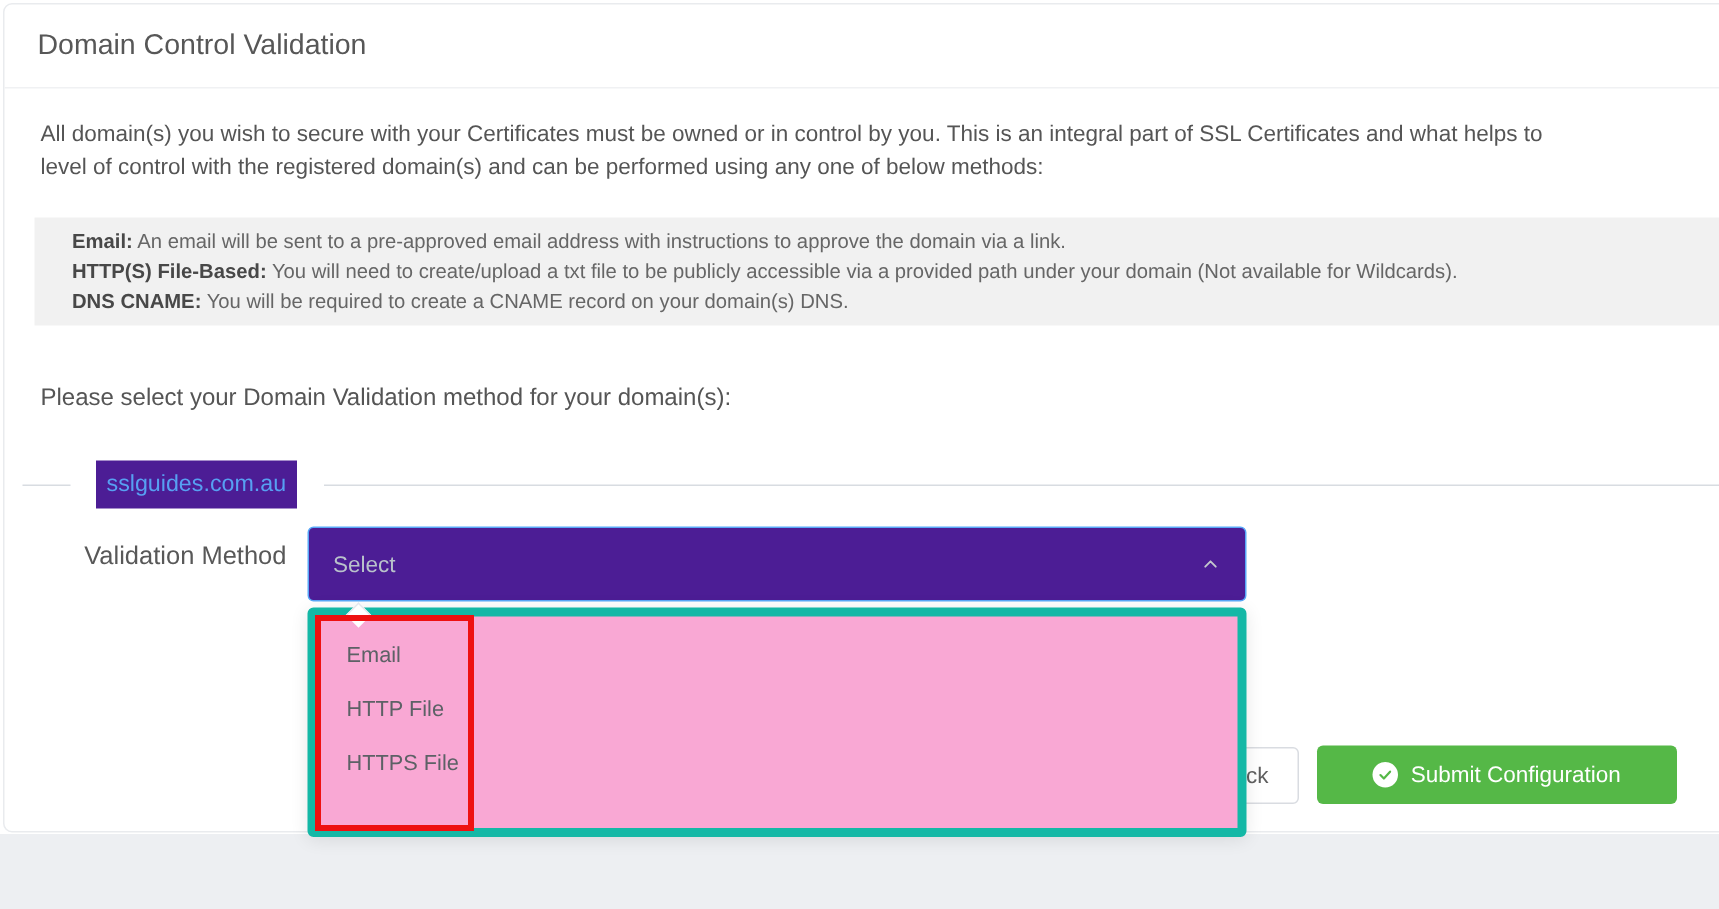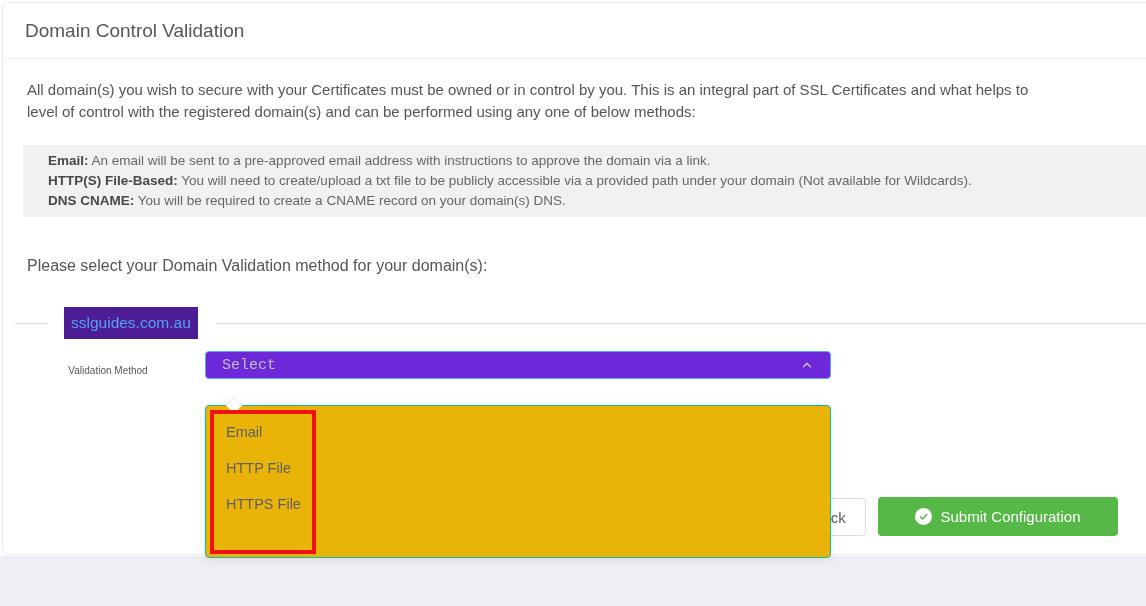--- a/index.html
+++ b/index.html
@@ -85,51 +85,50 @@
   }
   .form-row {
     position: relative;
     margin-top: 13px;
     display: flex;
     align-items: flex-start;
   }
   .form-label {
     width: 166px;
     margin-right: 14px;
-    text-align: center;
-    font-size: 10px;
+    text-align: right;
+    font-size: 17px;
     color: #585858;
     line-height: 39px;
   }
   .select-box {
     width: 626px;
-    height: 28px;
+    height: 50px;
     border: 1px solid #58a7f8;
     border-radius: 4px;
-    background: #6d28d9;
+    background: #4c1d95;
     display: flex;
     align-items: center;
     justify-content: space-between;
     padding: 0 16px;
     cursor: pointer;
-    font-family: Liberation Mono, monospace;
   }
   .select-placeholder {
     color: #b9c2cb;
     font-size: 15px;
   }
   .chevron-up { display: inline-flex; }
   .dropdown {
     position: absolute;
     left: 180px;
     top: 54px;
     width: 626px;
     height: 153px;
-    background: #eab308;
-    border: 1px solid #14b8a6;
+    background: #f9a8d4;
+    border: 6px solid #14b8a6;
     border-radius: 4px;
     box-shadow: 0 2px 12px rgba(0,0,0,0.09);
     padding: 8px 0;
     z-index: 10;
   }
   .dropdown-arrow {
     position: absolute;
     left: 22px; top: -7px;
     width: 12px; height: 12px;
     background: #ffffff;

